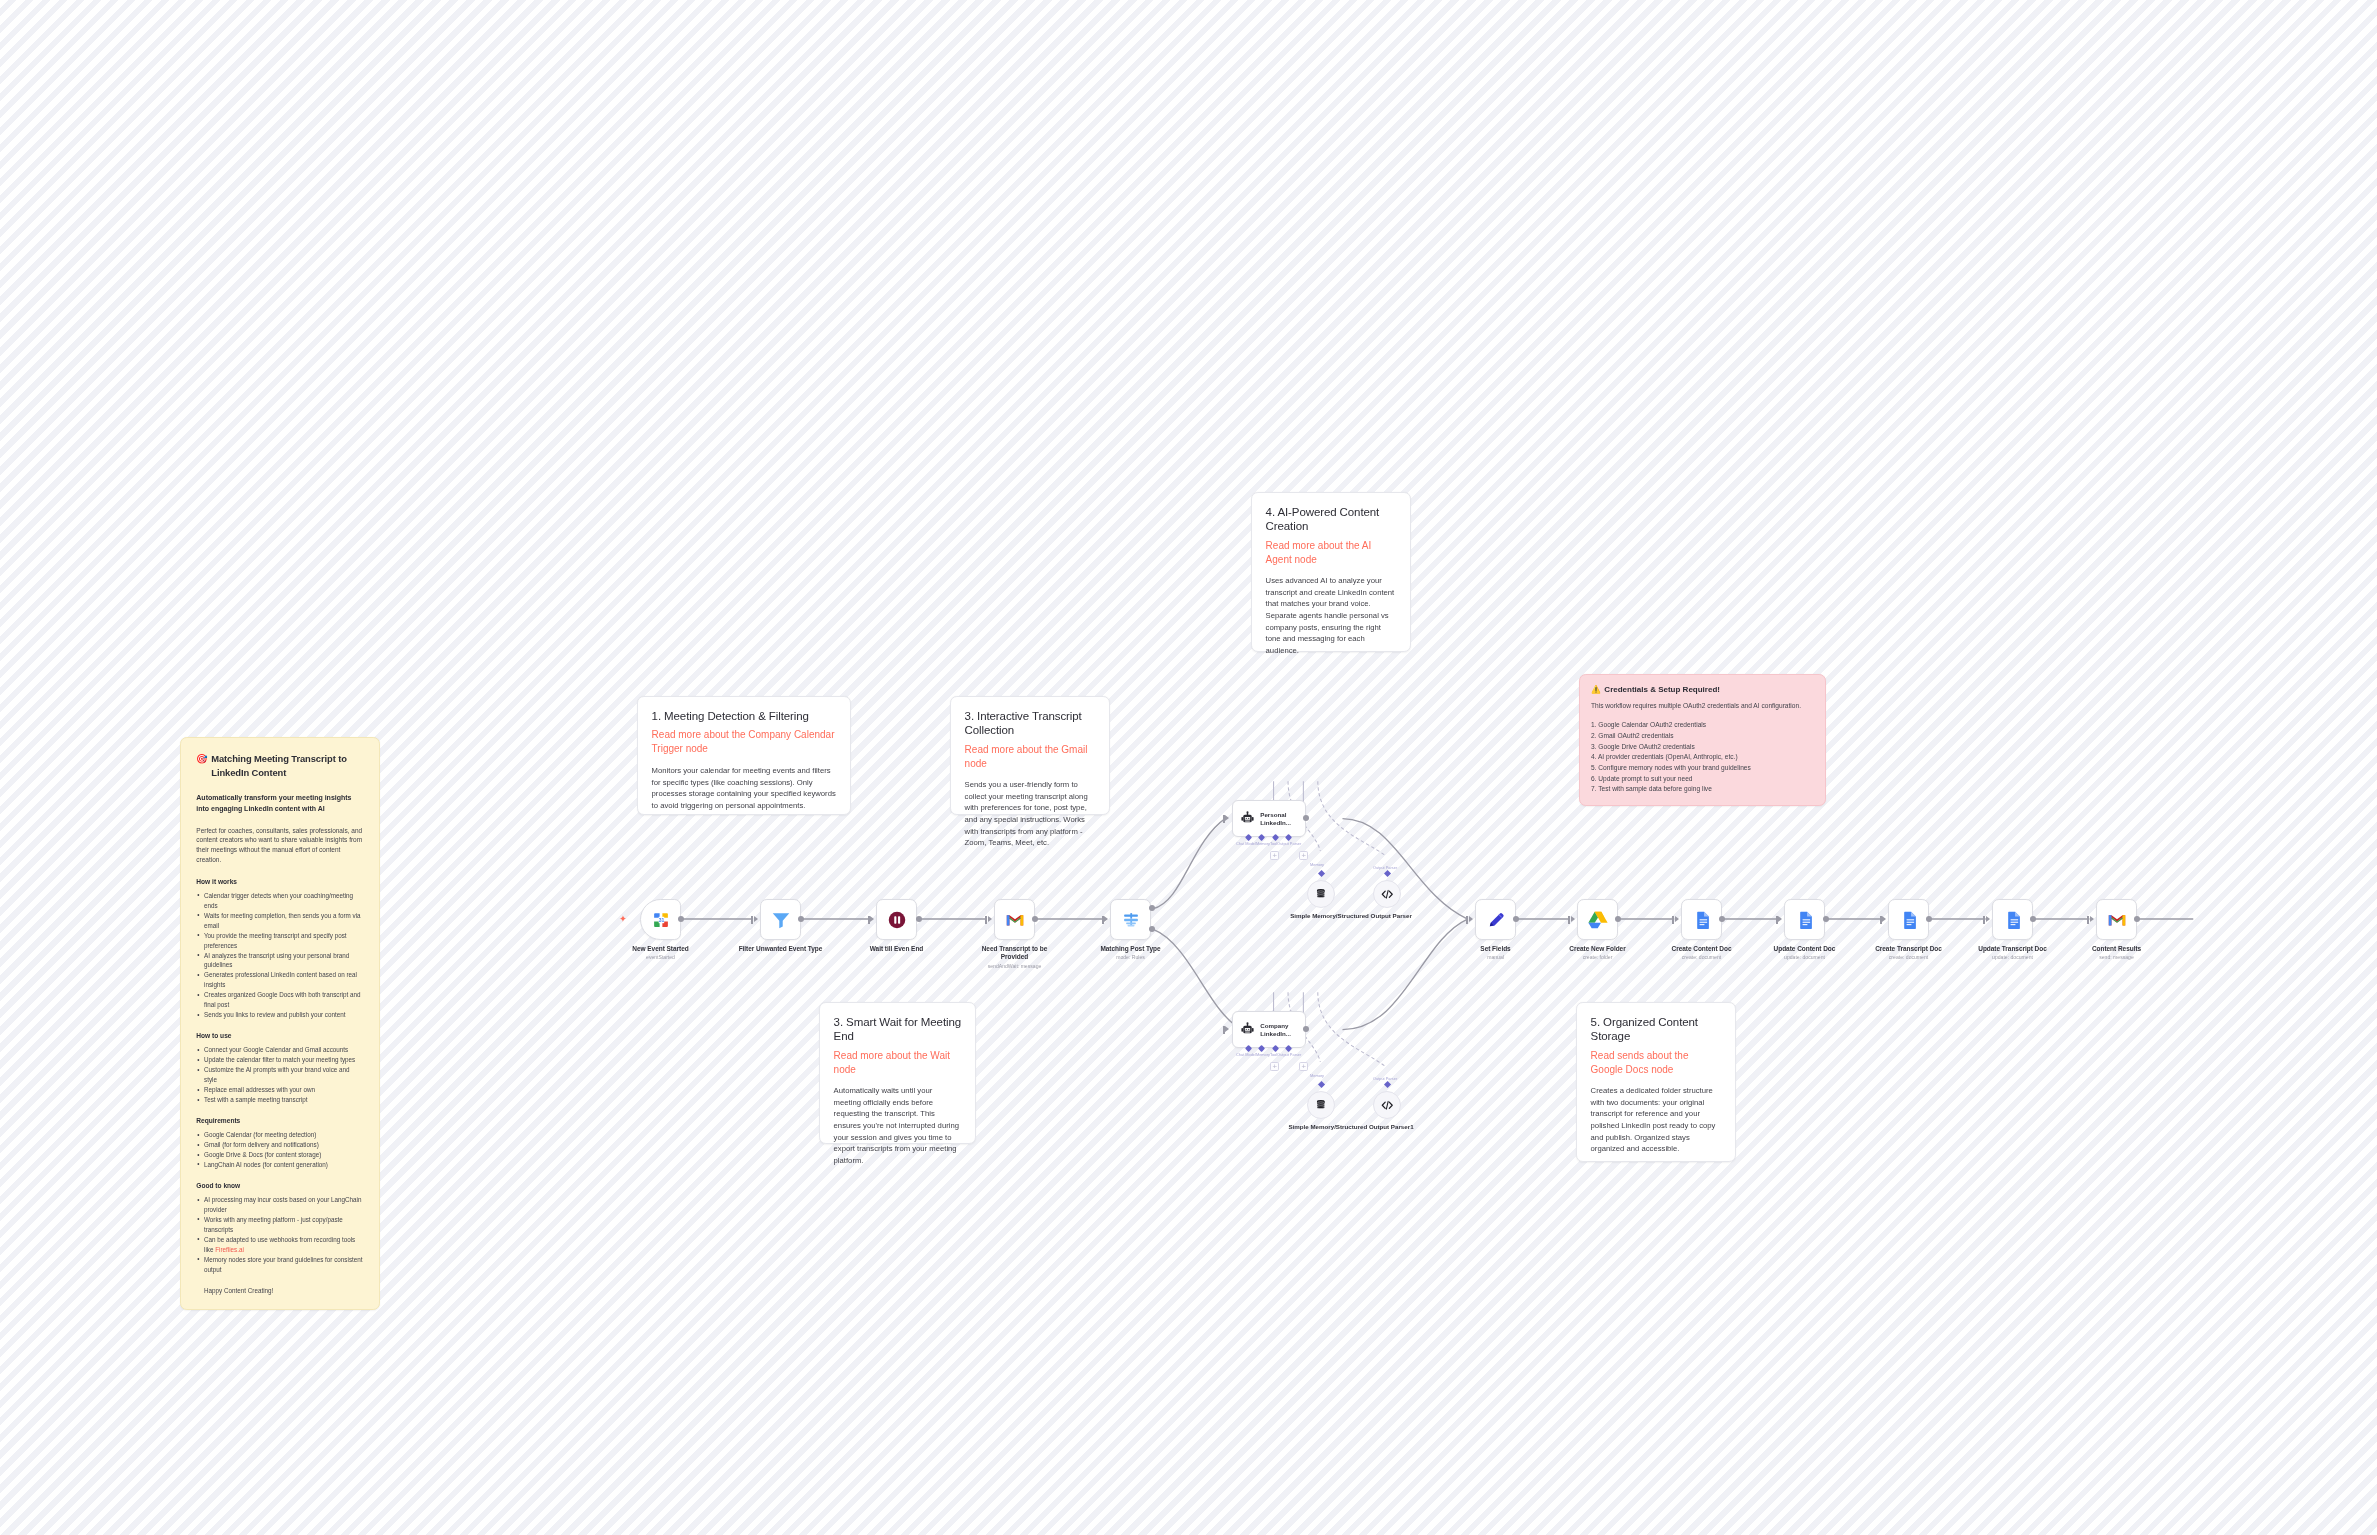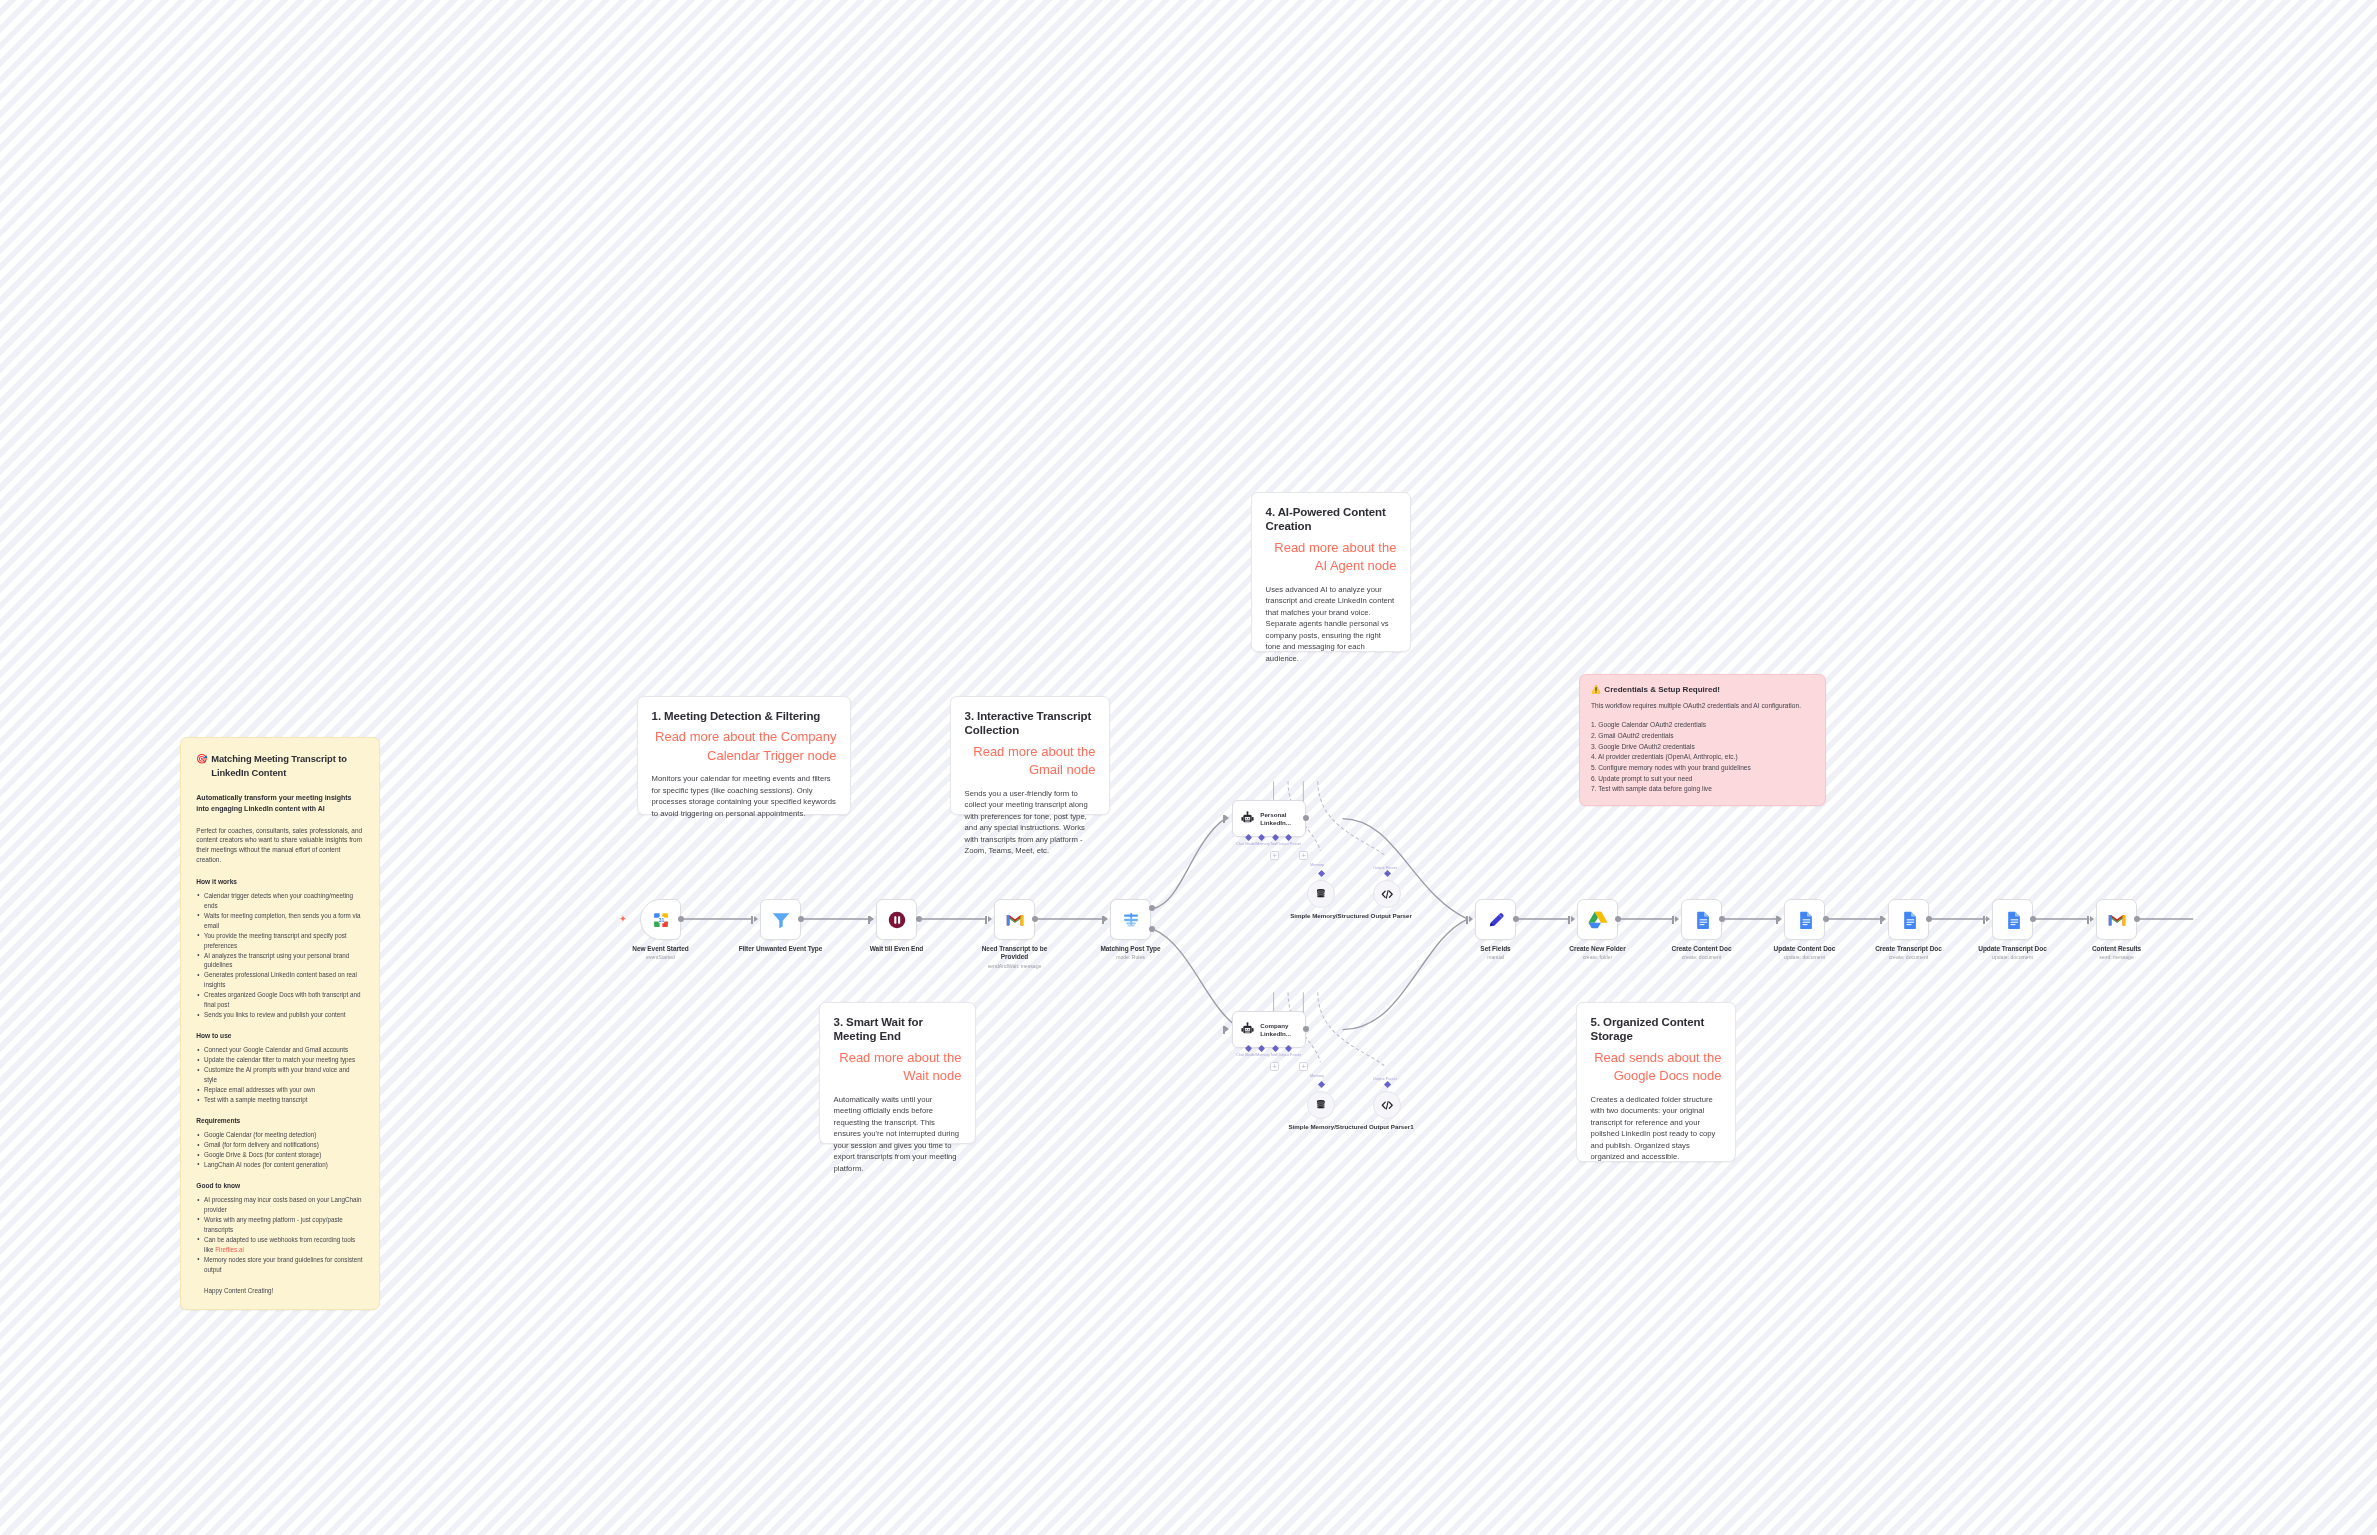--- a/index.html
+++ b/index.html
@@ -36,34 +36,33 @@
   .sticky.yellow {
     background: #fdf4d3;
     border: 0.9px solid #f3e7b8;
   }
   .sticky.pink {
     background: #fbd9dd;
     border: 0.9px solid #f6c4ca;
   }
   .sticky h2 {
     font-size: 11.5px;
-    font-weight: 700;
+    font-weight: 400;
     color: #2d2d35;
     line-height: 1.25;
     margin-bottom: 5.1px;
     letter-spacing: -0.1px;
   }
   .sticky .link {
     display: block;
     color: #ff6d5a;
-    font-size: 13px;
+    font-size: 10px;
     margin-bottom: 8.5px;
     line-height: 1.4;
     cursor: pointer;
-    text-align: right;
   }
   .sticky p { margin-bottom: 6.8px; }
 
   
   .note-main { width: 200px; padding: 13.6px 15.3px; }
   .note-main .title {
     font-size: 9.4px; font-weight: 700; color: #2d2d35;
     margin-bottom: 13.6px; letter-spacing: -0.1px;
     display: flex; gap: 3.4px; align-items: flex-start;
   }

